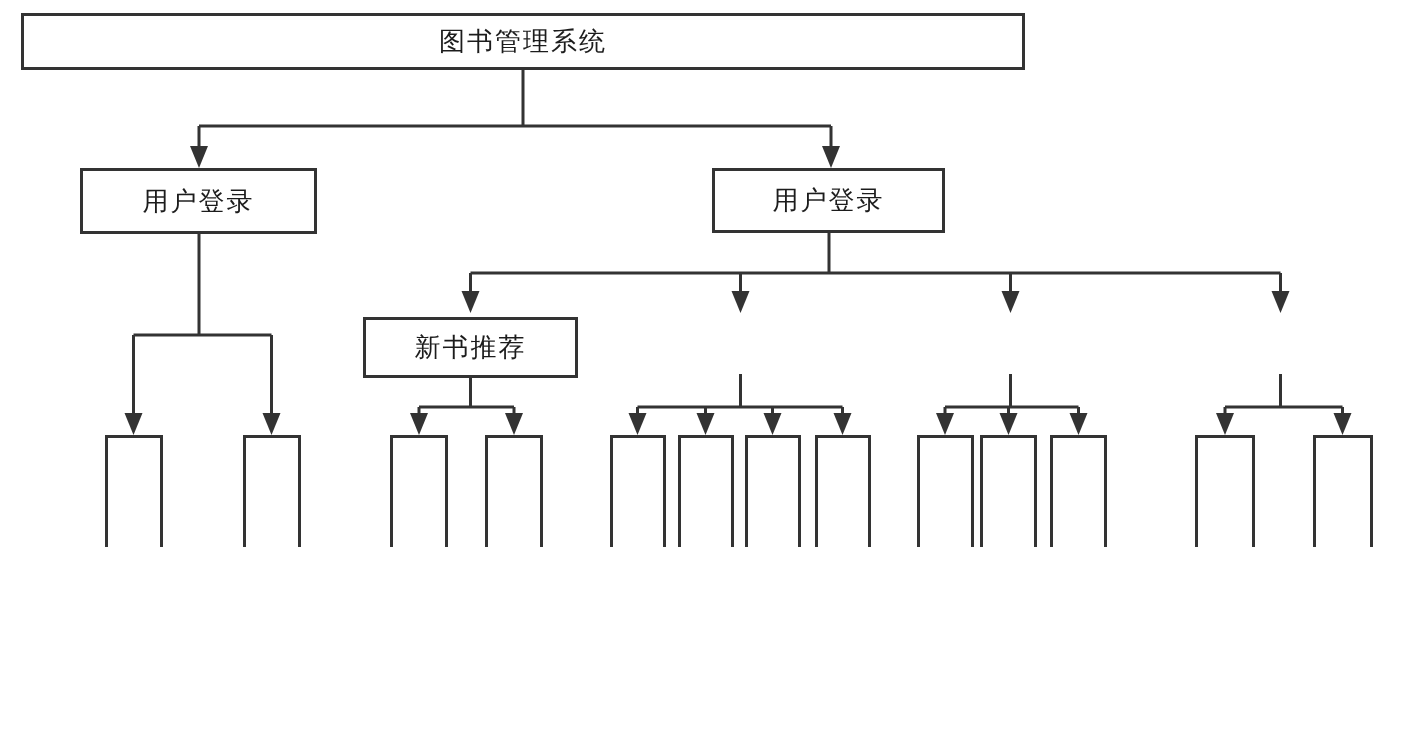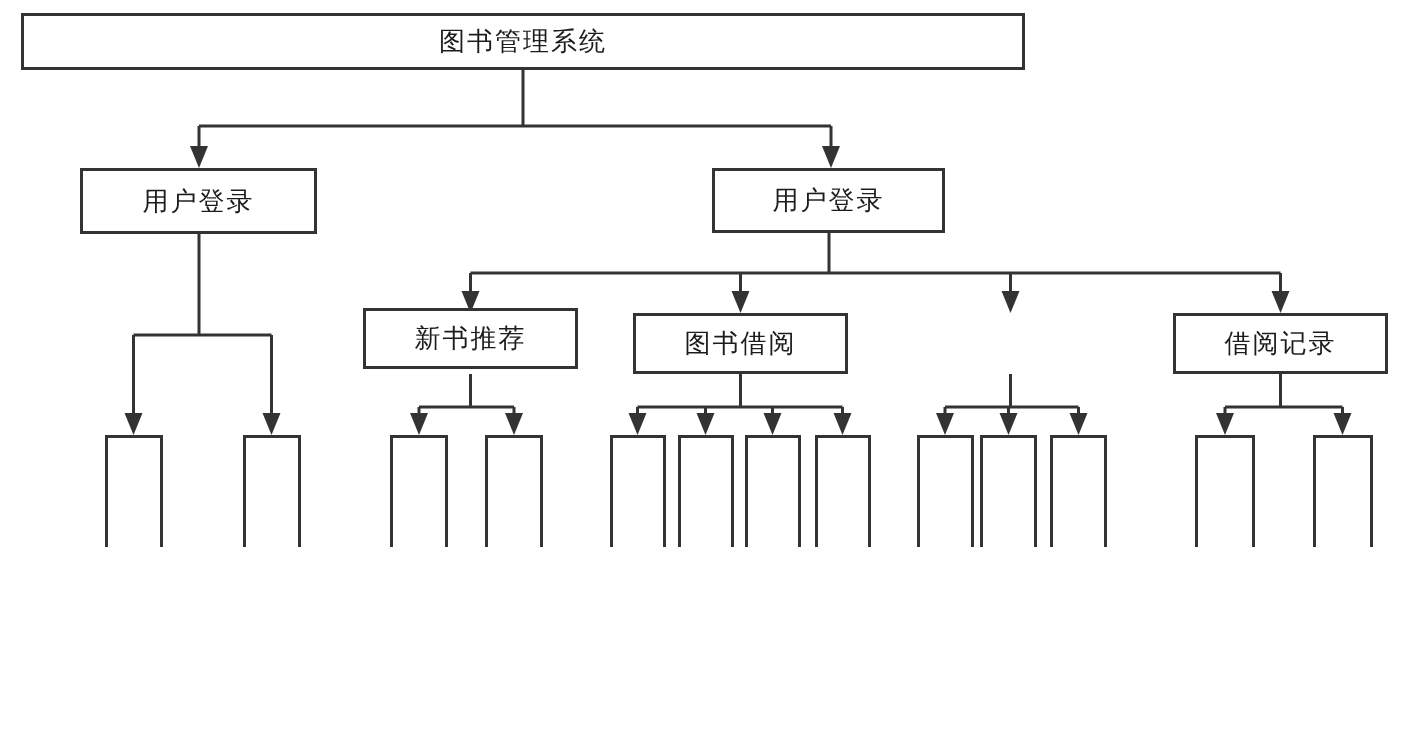--- a/index.html
+++ b/index.html
@@ -110,23 +110,21 @@
       <polygon points="1216,413 1234,413 1225,435"></polygon>
       <polygon points="1333.5,413 1351.5,413 1342.5,435"></polygon>
     </g>
   </svg>
 
   <div class="node" style="left:21px;top:13px;width:1004px;height:57px">图书管理系统</div>
 
   <div class="node" style="left:80px;top:168px;width:237px;height:66px">用户登录</div>
   <div class="node" style="left:712px;top:168px;width:233px;height:65px">用户登录</div>
 
-  <div class="node" style="left:363px;top:308px;width:215px;height:61px">新书推荐</div>
-  <div class="node" style="left:633px;top:313px;width:215px;height:61px">图书借阅</div>
-  <div class="node" style="left:1173px;top:313px;width:215px;height:61px">借阅记录</div>
+  <div class="node" style="left:363px;top:317px;width:215px;height:61px">新书推荐</div>
 
   <div class="node vnode" style="left:105px;top:435px;width:58px;height:300px">用户登录</div>
   <div class="node vnode" style="left:243px;top:435px;width:58px;height:300px">注销登录</div>
 
   <div class="node vnode" style="left:390px;top:435px;width:58px;height:300px">查询图书</div>
   <div class="node vnode" style="left:485px;top:435px;width:58px;height:300px">借阅图书</div>
 
   <div class="node vnode" style="left:610px;top:435px;width:56px;height:300px">查询图书</div>
   <div class="node vnode" style="left:678px;top:435px;width:56px;height:300px">新增图书（管理员）</div>
   <div class="node vnode" style="left:745px;top:435px;width:56px;height:300px">编辑图书（管理员）</div>

